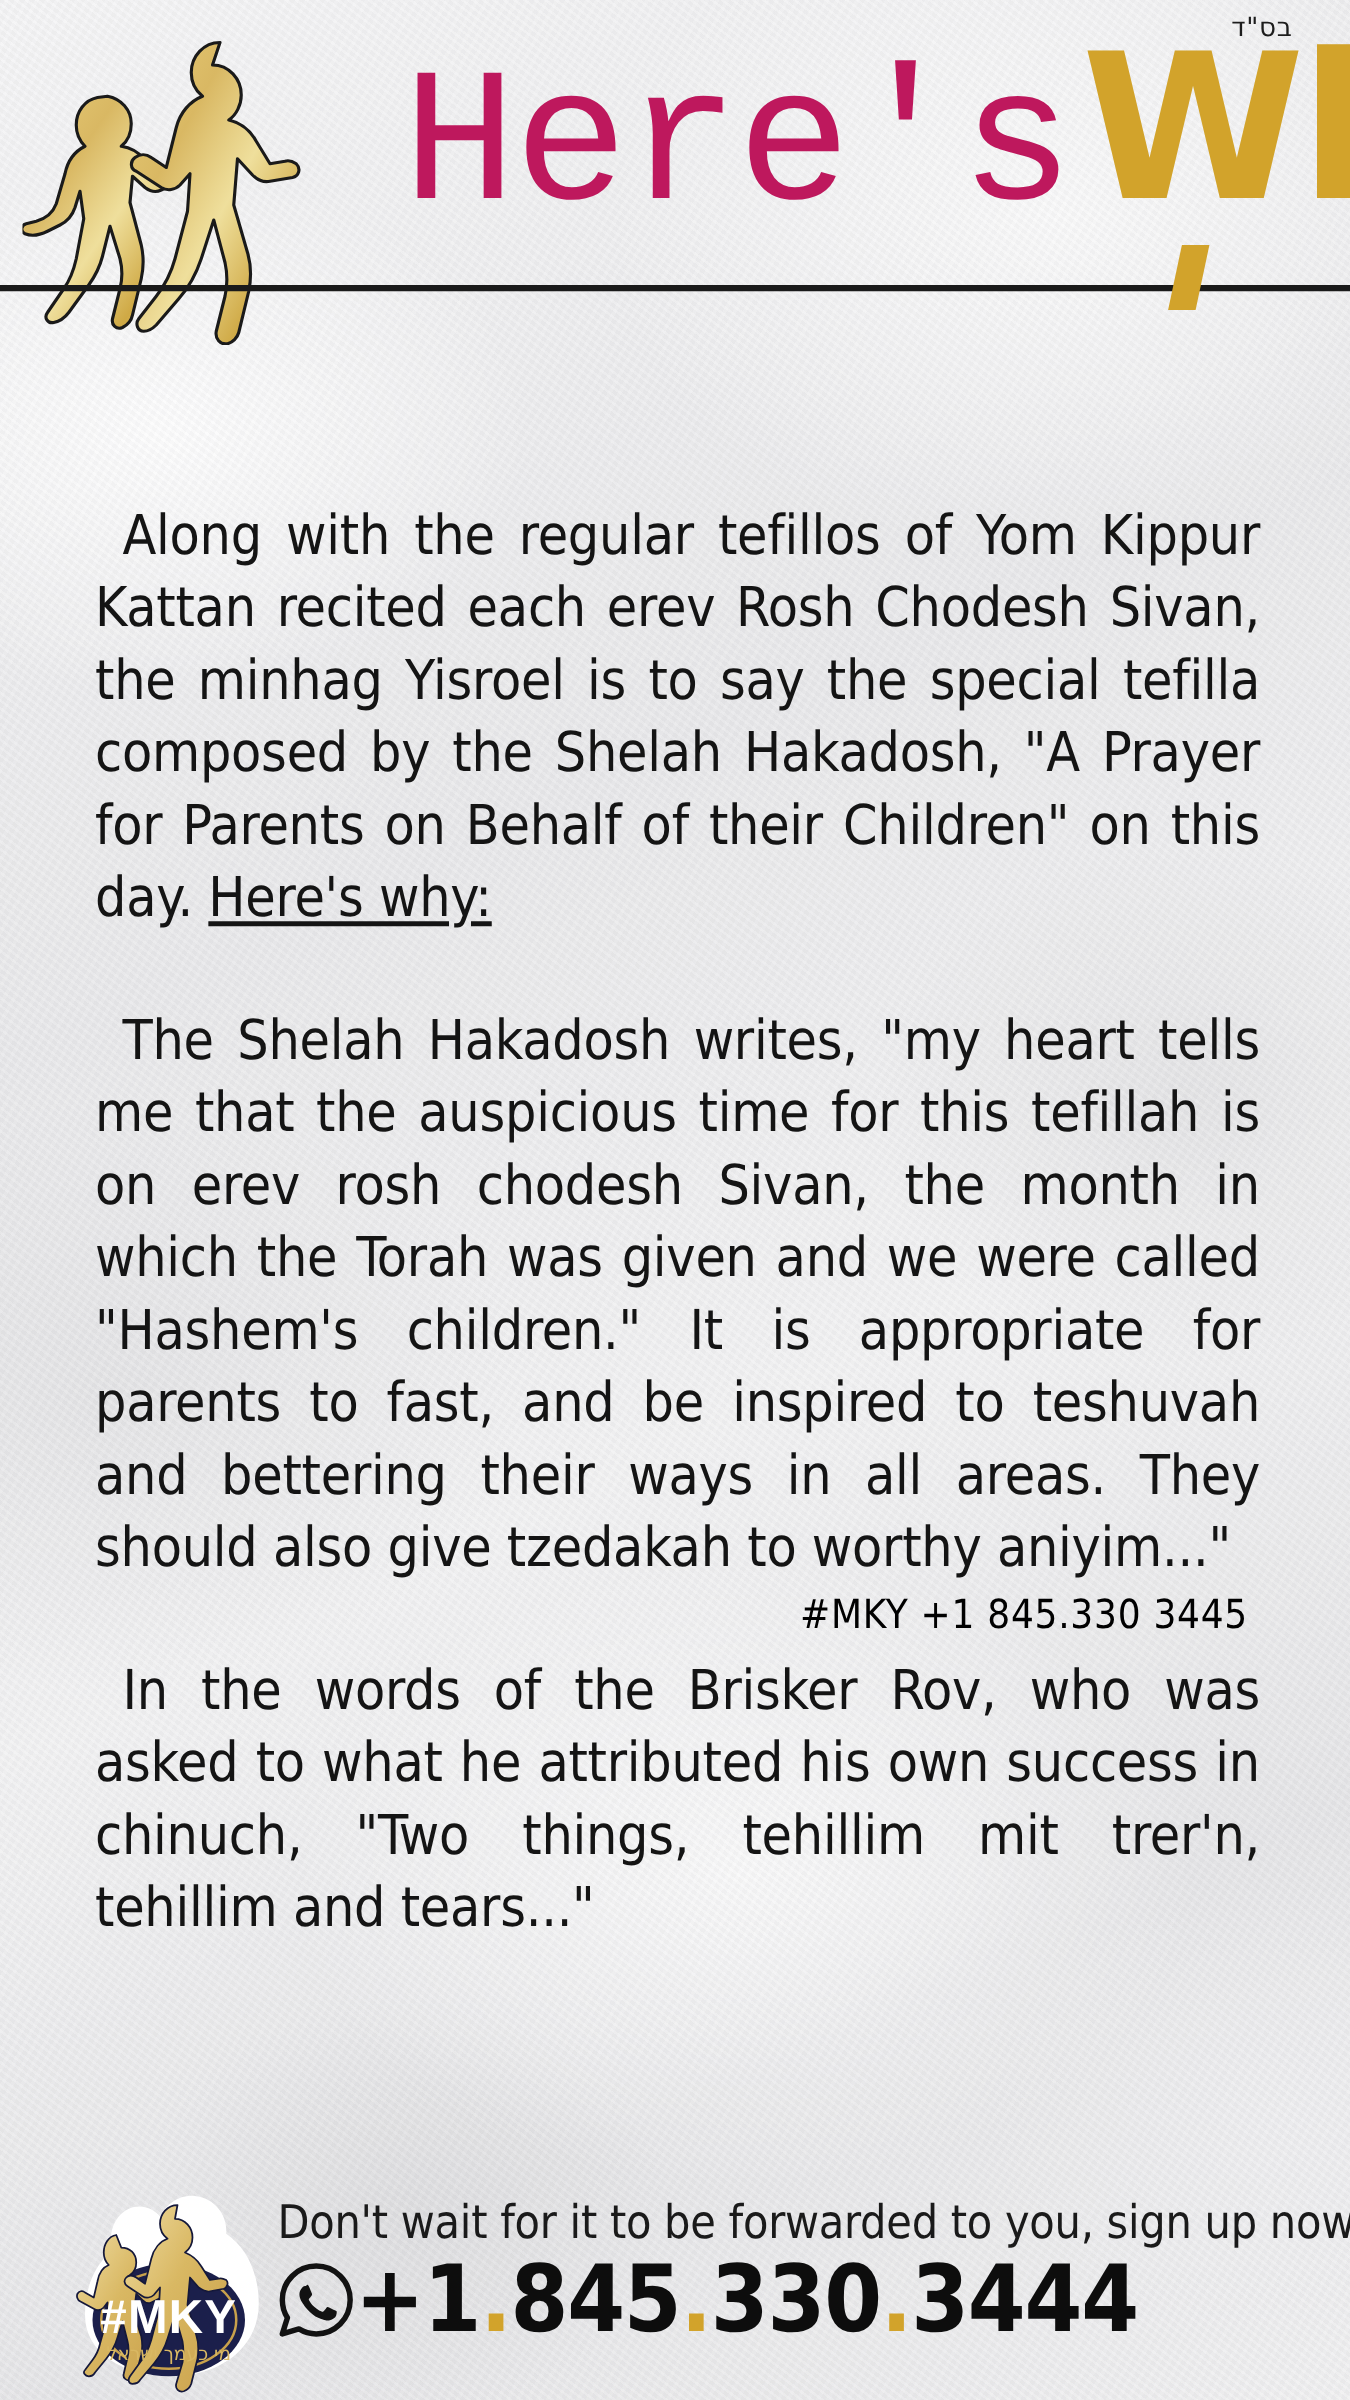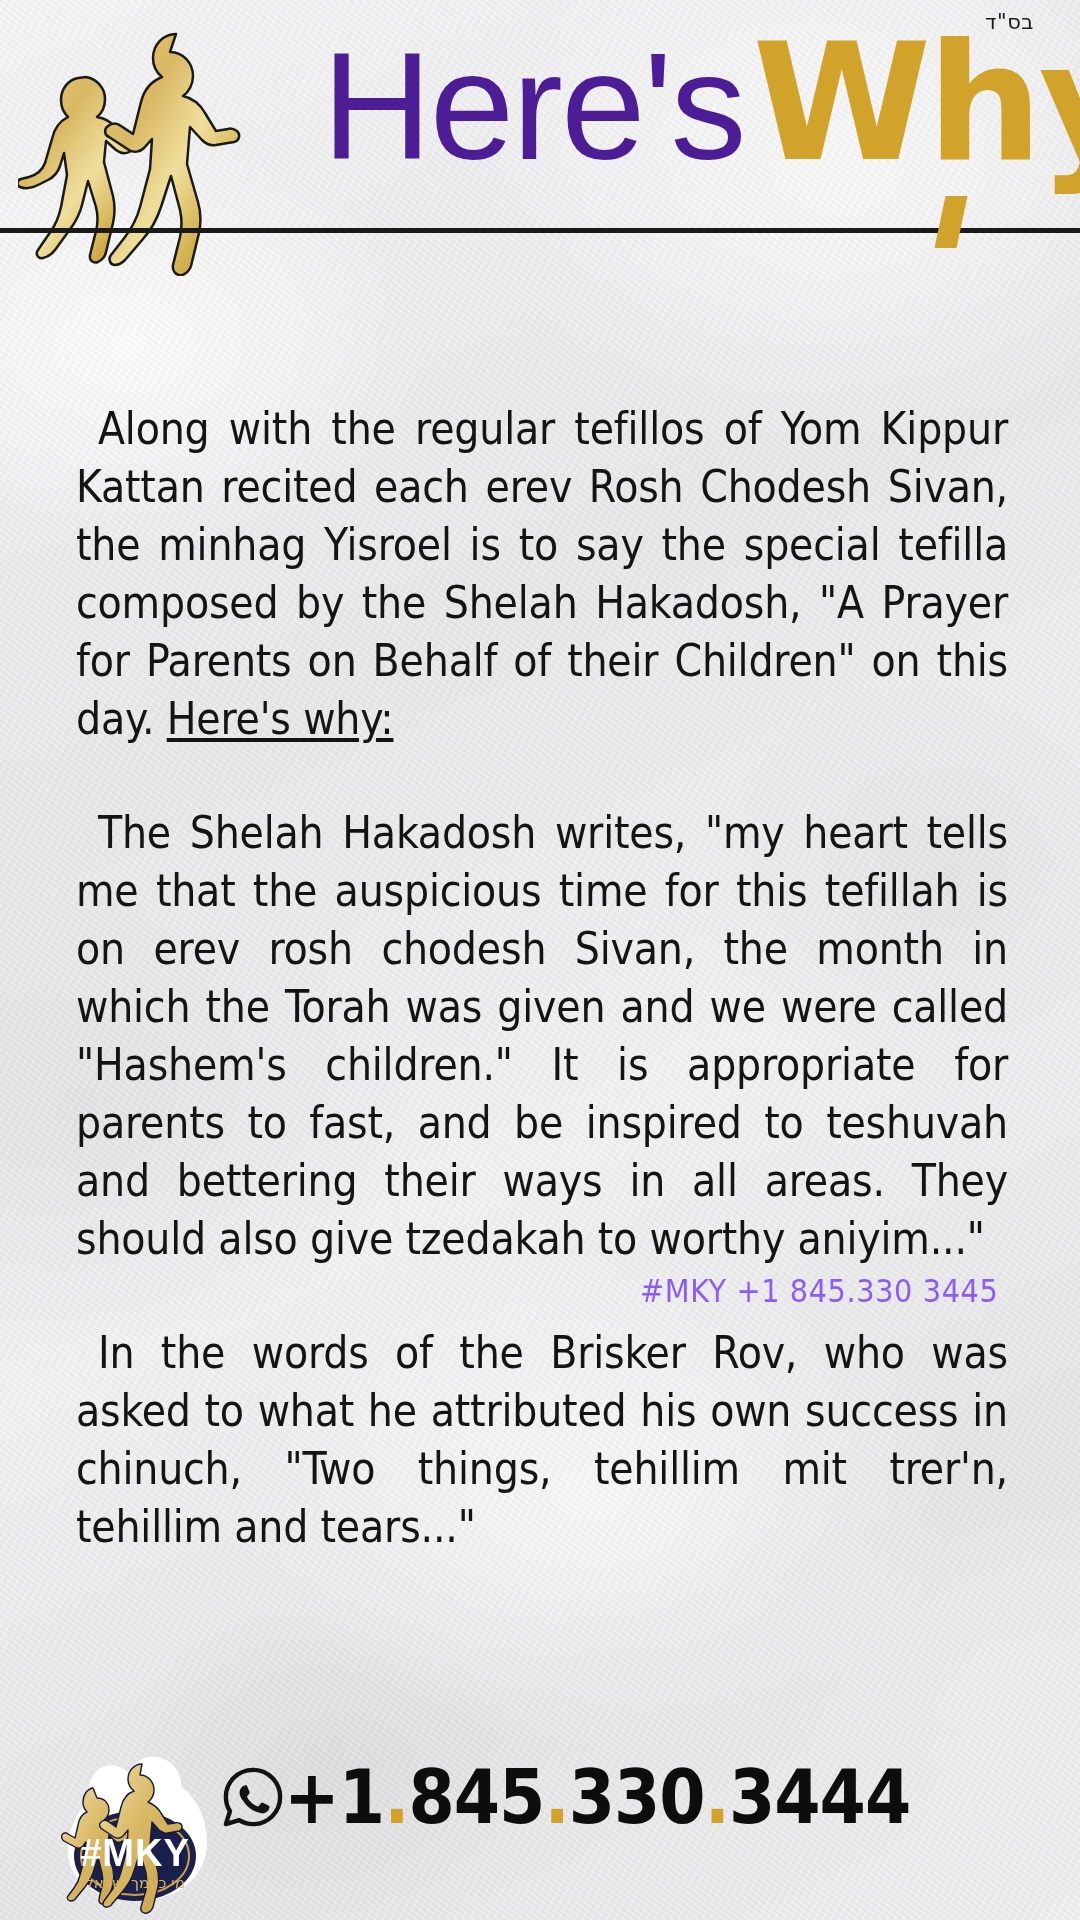--- a/index.html
+++ b/index.html
@@ -78,24 +78,24 @@
   .figures svg { display: block; width: 100%; height: 100%; }
 
   .headline {
     position: absolute;
     left: 322px;
     top: 22px;
     white-space: nowrap;
     line-height: 1;
   }
   .headline .h-here {
-    font-family: Liberation Sans, sans-serif;
+    font-family: Liberation Mono, monospace;
     font-weight: 300;
     font-size: 152px;
-    color: #4c1d95;
+    color: #be185d;
     letter-spacing: -2px;
     vertical-align: baseline;
   }
   .headline .h-why {
     font-family: "DejaVu Sans", sans-serif;
     font-weight: 700;
     font-size: 162px;
     color: #d2a32b;
     letter-spacing: -4px;
     margin-left: 8px;
@@ -142,21 +142,21 @@
   }
   .para:last-child { margin-bottom: 0; margin-top: 44px; }
   .para .u { text-decoration: underline; text-underline-offset: 4px; }
 
   
   .watermark {
     position: absolute;
     left: 640px;
     top: 1272px;
     font-size: 32px;
-    color: #8b5cf6;
+    color: #000000;
     letter-spacing: .6px;
     font-family: "DejaVu Sans Condensed", "Liberation Sans", sans-serif;
     white-space: nowrap;
   }
 
   
   .footer {
     position: absolute;
     left: 0;
     top: 1736px;
@@ -277,20 +277,21 @@
           <path d="M49 44 c-6 1 -10 7 -10 14 c0 4 2 8 4 10 c-5 2 -8 7 -9 13 l-3 13 l-7 -4 c-2 -2 -5 -1 -6 1 c-1 2 0 5 2 6 l11 6 c3 2 6 1 8 -1 l3 -4 l-1 15 l-5 18 c-1 5 -3 9 -6 13 l-6 8 c-2 2 0 5 3 5 c2 0 4 -1 5 -3 l9 -11 c4 -5 7 -10 9 -17 l4 -13 l4 16 c1 4 1 9 0 13 l-3 13 c-1 3 2 6 5 5 c2 -1 4 -2 5 -5 l4 -15 c1 -5 1 -10 0 -15 l-6 -18 l2 -16 l5 5 c2 2 5 3 7 2 l8 -4 c3 -1 3 -5 0 -6 c-2 -1 -3 -1 -5 0 l-5 2 l-5 -7 c-3 -4 -6 -6 -10 -7 c3 -2 5 -6 5 -10 c0 -7 -5 -12 -12 -12 z" fill="url(#goldfig2)" stroke="#15183a" stroke-width="1.4" stroke-linejoin="round"></path>
           <path d="M98 20 c-8 0 -14 7 -14 15 c0 5 2 9 6 12 c-6 2 -11 8 -13 16 l-5 20 l-7 -5 c-3 -2 -6 -2 -8 0 c-2 2 -2 5 1 7 l12 8 c3 2 7 1 9 -1 l5 -6 l-1 19 l-6 23 c-2 7 -5 13 -9 18 l-8 11 c-2 3 -1 6 2 6 c3 0 5 -1 6 -3 l11 -13 c5 -6 9 -13 11 -20 l6 -19 l6 21 c1 6 1 11 0 17 l-5 17 c-1 4 2 7 6 6 c3 -1 5 -3 6 -6 l5 -20 c1 -7 1 -13 -1 -19 l-7 -24 l2 -22 l7 8 c3 2 6 4 9 3 l11 -2 c3 -1 4 -5 2 -7 c-2 -1 -4 -2 -6 -1 l-7 1 l-7 -11 c-3 -5 -8 -9 -13 -11 c4 -3 6 -7 6 -12 c0 -8 -6 -15 -14 -15 z" fill="url(#goldfig2)" stroke="#15183a" stroke-width="1.4" stroke-linejoin="round"></path>
 
           <text x="91" y="122" text-anchor="middle" fill="#ffffff" font-family="'Liberation Sans', sans-serif" font-weight="bold" font-size="38" letter-spacing="1">#MKY</text>
 
           <text x="91" y="144" text-anchor="middle" fill="#d9b863" direction="rtl" font-family="'DejaVu Sans', sans-serif" font-size="15">מי כעמך ישראל</text>
         </svg>
       </div>
 
       <div class="footer-text">
+        <div class="tagline">Don't wait for it to be forwarded to you, sign up now</div>
         <div class="phone-row">
           <span class="wa-icon">
             <svg viewBox="0 0 64 64" xmlns="http://www.w3.org/2000/svg">
               <path d="M32 4 C16.5 4 4 16.5 4 32 c0 5.4 1.5 10.4 4.2 14.7 L4 60 l13.7 -4.1 C21.9 58.5 26.8 60 32 60 c15.5 0 28 -12.5 28 -28 S47.5 4 32 4 z" fill="none" stroke="#121212" stroke-width="4.5" stroke-linejoin="round"></path>
               <path d="M23.5 20.5 c-1 -0.2 -2 0 -2.8 0.9 c-1 1.1 -2.6 2.8 -2.6 6.3 c0 3.5 2.7 7 3.1 7.5 c0.4 0.5 5.2 8.5 12.9 11.6 c6.4 2.6 7.7 2.1 9.1 1.9 c1.4 -0.2 4.5 -1.8 5.2 -3.7 c0.6 -1.8 0.6 -3.4 0.4 -3.7 c-0.2 -0.3 -0.7 -0.5 -1.5 -0.9 c-0.8 -0.4 -4.5 -2.3 -5.2 -2.5 c-0.7 -0.3 -1.2 -0.4 -1.7 0.4 c-0.5 0.8 -1.9 2.5 -2.4 3 c-0.4 0.5 -0.9 0.6 -1.6 0.2 c-0.8 -0.4 -3.2 -1.2 -6.1 -3.9 c-2.3 -2 -3.8 -4.6 -4.3 -5.4 c-0.4 -0.8 0 -1.2 0.4 -1.6 c0.4 -0.4 0.8 -0.9 1.2 -1.4 c0.4 -0.5 0.5 -0.8 0.8 -1.4 c0.3 -0.5 0.1 -1 -0.1 -1.4 c-0.2 -0.4 -1.7 -4.2 -2.4 -5.7 c-0.5 -1.1 -1 -1.2 -1.4 -1.2 z" fill="#121212"></path>
             </svg>
           </span>
           <span class="phone"><span>+1</span><span class="dot">.</span><span>845</span><span class="dot">.</span><span>330</span><span class="dot">.</span><span>3444</span></span>
         </div>
       </div>

